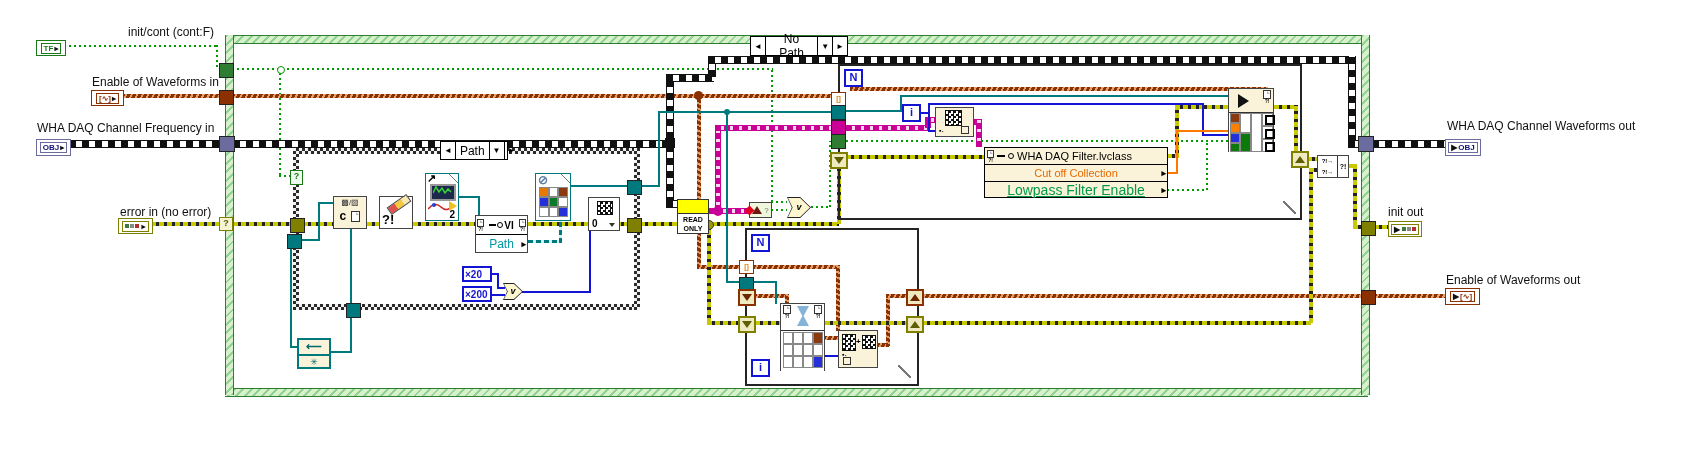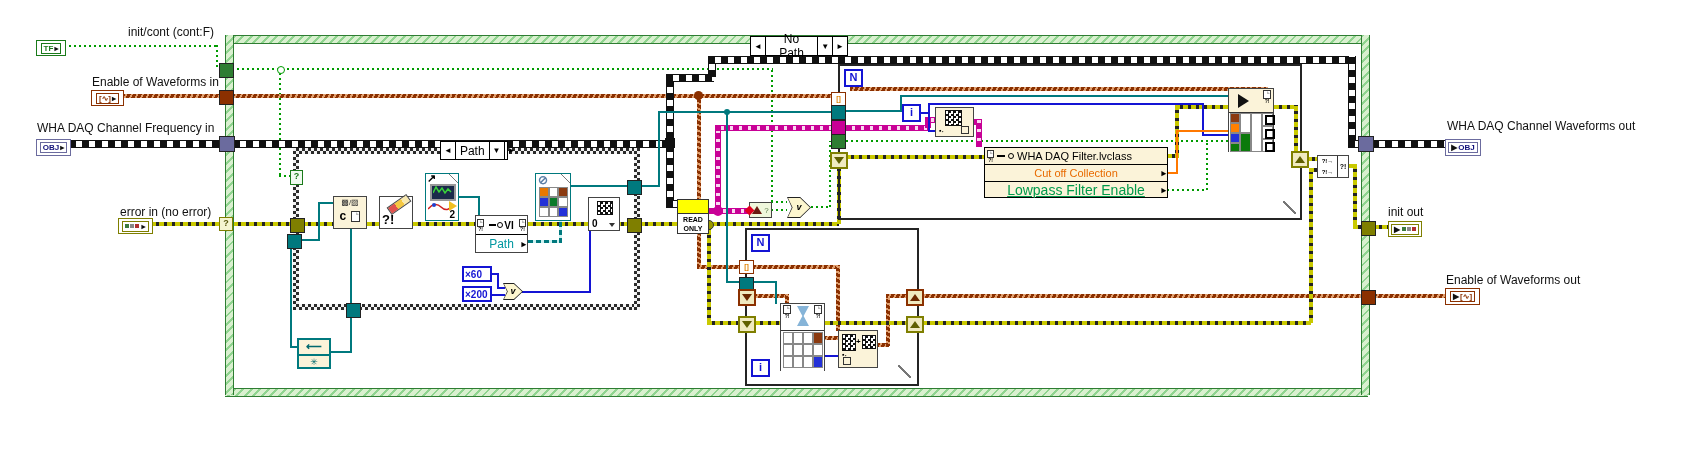--- a/index.html
+++ b/index.html
@@ -354,21 +354,21 @@
     <span class="grid-cell" style="left:22px;top:33px;width:10px;height:10px;background:#2431d8;"></span>
   </div>
 
   <div class="node" style="left:588px;top:197px;width:32px;height:34px;">
     <span class="checker" style="position:absolute;left:8px;top:3px;width:14px;height:12px;background-size:5px 5px;"></span>
     <b style="position:absolute;left:3px;bottom:1px;font-size:10px;">0</b>
     <span style="position:absolute;right:4px;bottom:3px;width:0;height:0;border-left:3px solid transparent;border-right:3px solid transparent;border-top:4px solid #333;"></span>
   </div>
 
   <div class="node" style="left:462px;top:266px;width:30px;height:16px;border:2px solid #1414d4;display:flex;align-items:center;">
-    <span style="color:#1414d4;font-size:10px;font-weight:bold;padding-left:1px;">×60</span>
+    <span style="color:#1414d4;font-size:10px;font-weight:bold;padding-left:1px;">×20</span>
   </div>
   <div class="node" style="left:462px;top:286px;width:30px;height:16px;border:2px solid #1414d4;display:flex;align-items:center;">
     <span style="color:#1414d4;font-size:10px;font-weight:bold;padding-left:1px;">×200</span>
   </div>
   <div class="or-gate" style="left:503px;top:283px;width:20px;height:17px;">
     <span class="or-outer"></span>
       <span class="or-inner"></span>
     <span class="or-txt">v</span>
   </div>
 

